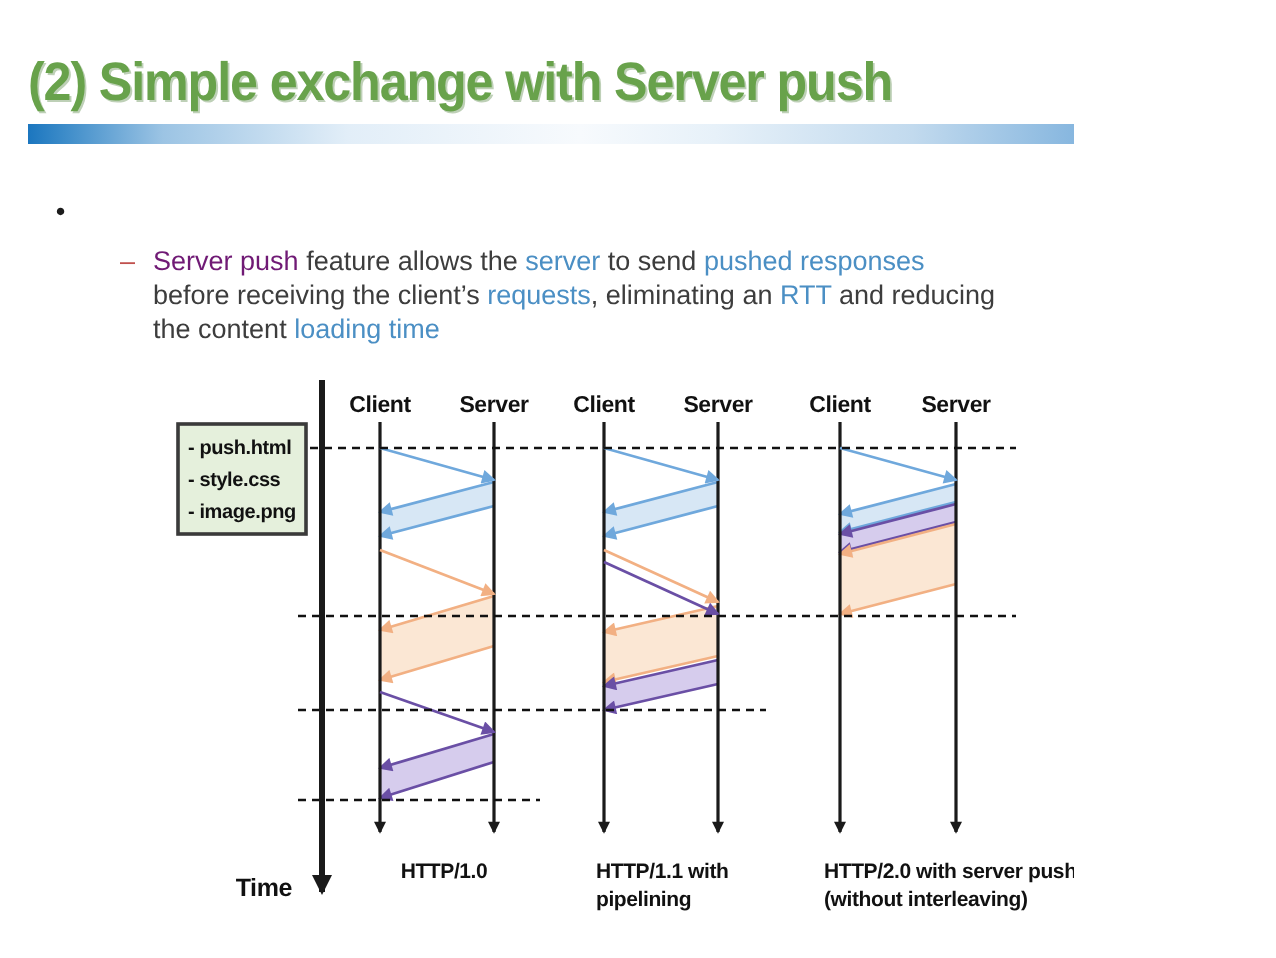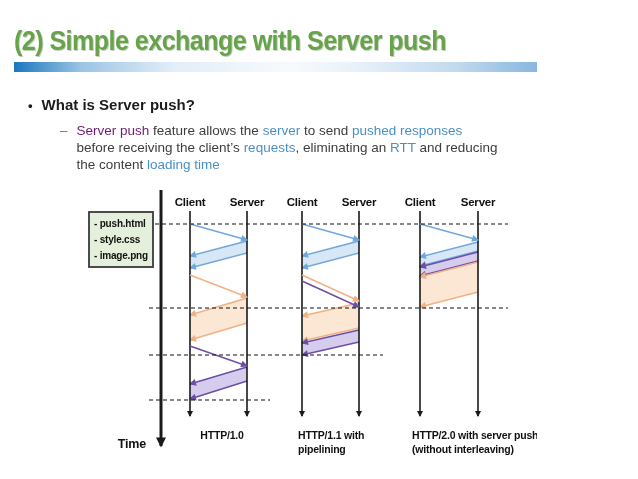--- a/index.html
+++ b/index.html
@@ -27,21 +27,20 @@
 </head>
 <body>
 
 <div class="slide">
   <div class="title">(2) Simple exchange with Server push</div>
   <div class="accent-bar"></div>
 
   <div class="bullets">
     <div class="b1">
       <span class="glyph">•</span>
-      <span>What is Server push?</span>
     </div>
     <div class="b2">
       <span class="dash">–</span>
       <span class="rich"><span class="seg-red">Server push</span><span> feature allows the </span><span class="seg-blue">server</span><span> to send </span><span class="seg-blue">pushed responses</span><span></span><br><span>before receiving the client’s </span><span class="seg-blue">requests</span><span>, eliminating an </span><span class="seg-blue">RTT</span><span> and reducing</span><br><span>the content </span><span class="seg-blue">loading time</span></span>
     </div>
   </div>
 
   <svg class="diagram" id="diagram-svg" width="638" height="479" viewBox="0 0 638 479">
       <defs>
         <marker id="ah-blue" viewBox="0 0 10 10" refX="8.5" refY="5" markerWidth="9" markerHeight="7" orient="auto" markerUnits="userSpaceOnUse">

